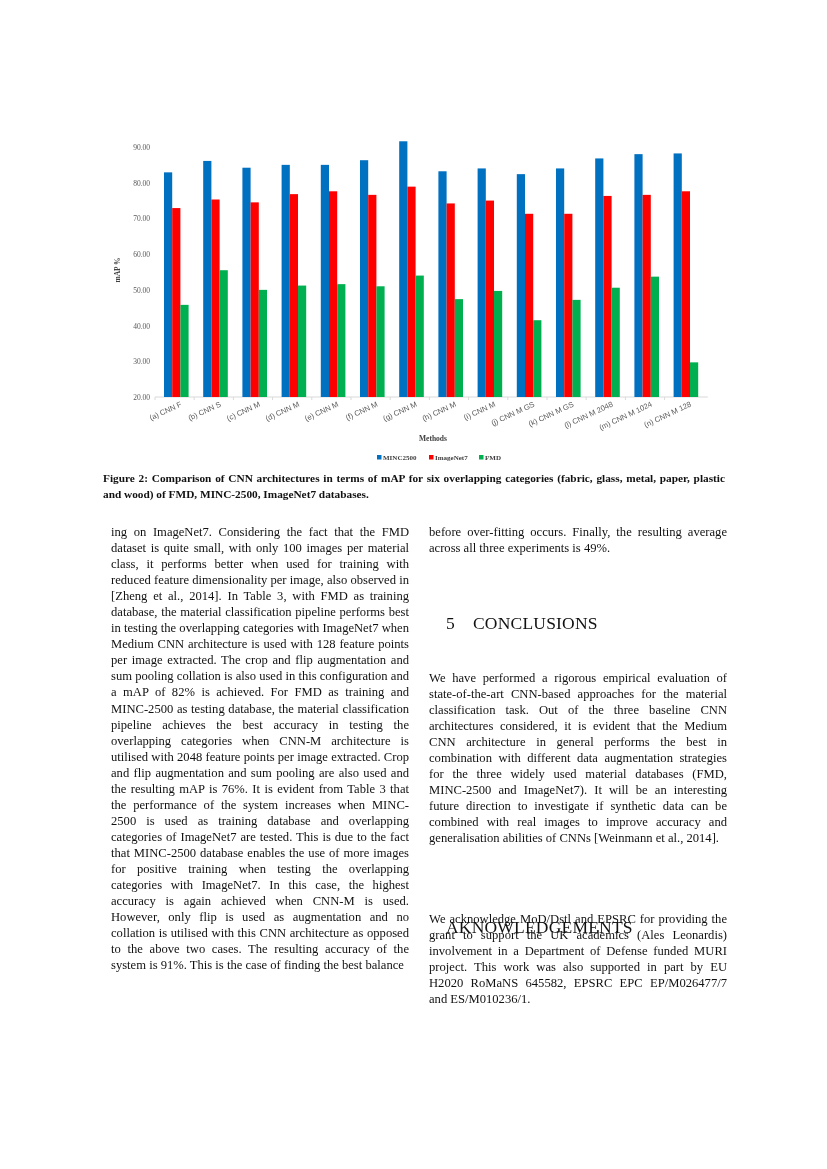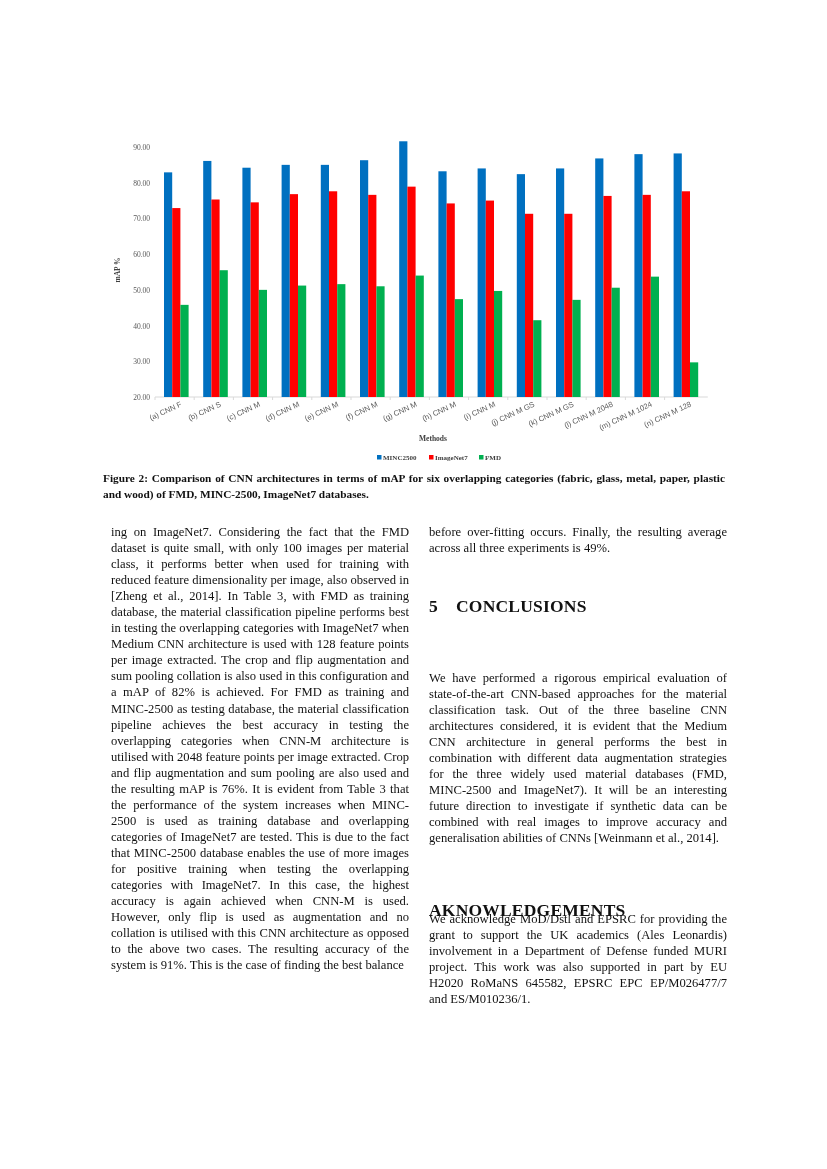--- a/index.html
+++ b/index.html
@@ -7,22 +7,22 @@
          font-family: "Liberation Serif", serif; color: #111; }
   .chart { position: absolute; left: 100px; top: 130px; width: 630px; height: 340px; }
   .chart svg { position: absolute; left: 0; top: 0; }
   .caption { position: absolute; left: 103px; top: 471px; width: 622px;
              font-size: 11.3px; line-height: 15.5px; text-align: justify; font-weight: bold; }
   .col { position: absolute; width: 298px; font-size: 12.6px; line-height: 16.05px;
          text-align: justify; hyphens: manual; }
   .col p { margin: 0; text-align-last: left; }
   .col-left { left: 103px; top: 524px; margin-left: 8px; }
   .col-right { left: 429px; top: 524px; }
-  h2.section { font-family: "Liberation Serif", serif; font-weight: bold; font-size: 17.5px;
-               margin: 0; position: absolute; left: 429px; letter-spacing: 0.2px; }
+  h2.section { font-family: "Liberation Serif", serif; font-weight: normal; font-size: 17.5px;
+               margin: 17px; position: absolute; left: 429px; letter-spacing: 0.2px; }
   h2 .num { display: inline-block; width: 27px; }
   .concl-h { top: 596px; }
   .ack-h { top: 900px; }
   .concl-p { top: 670px; }
   .ack-p { top: 911px; }
 </style>
 </head>
 <body>
 
 <div class="chart">

